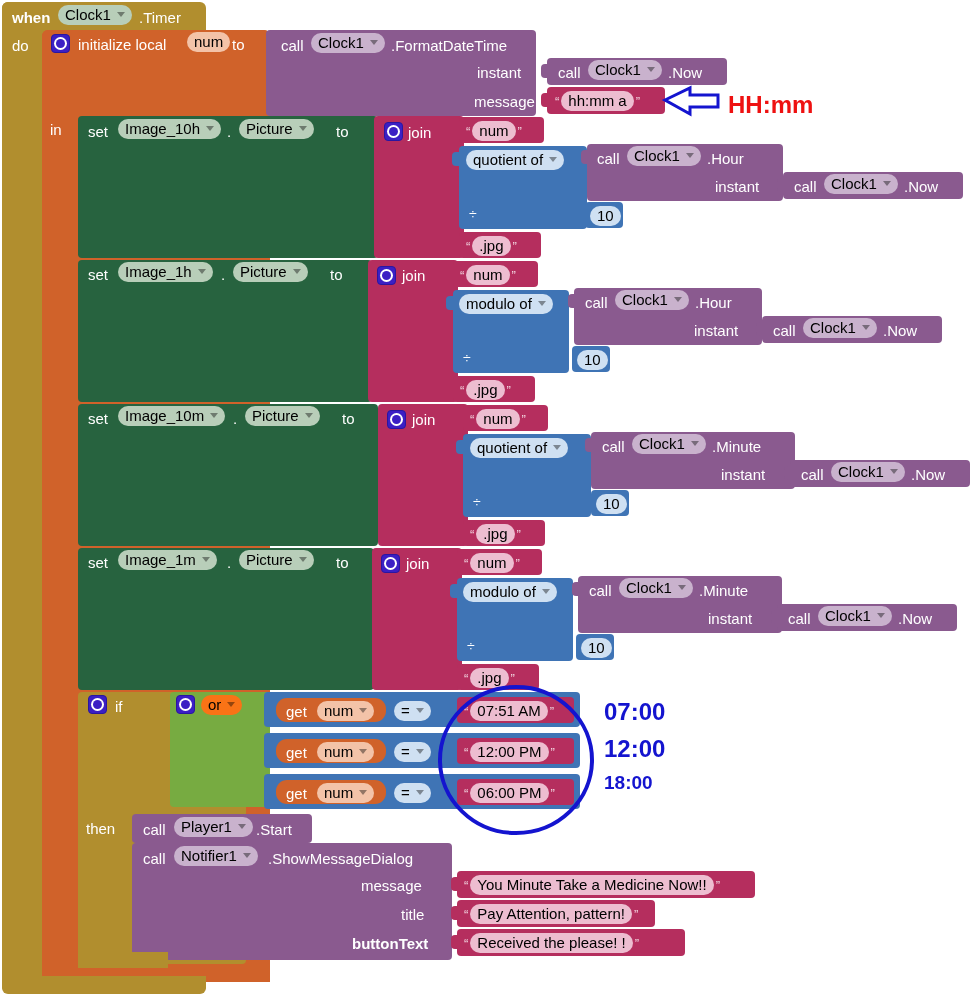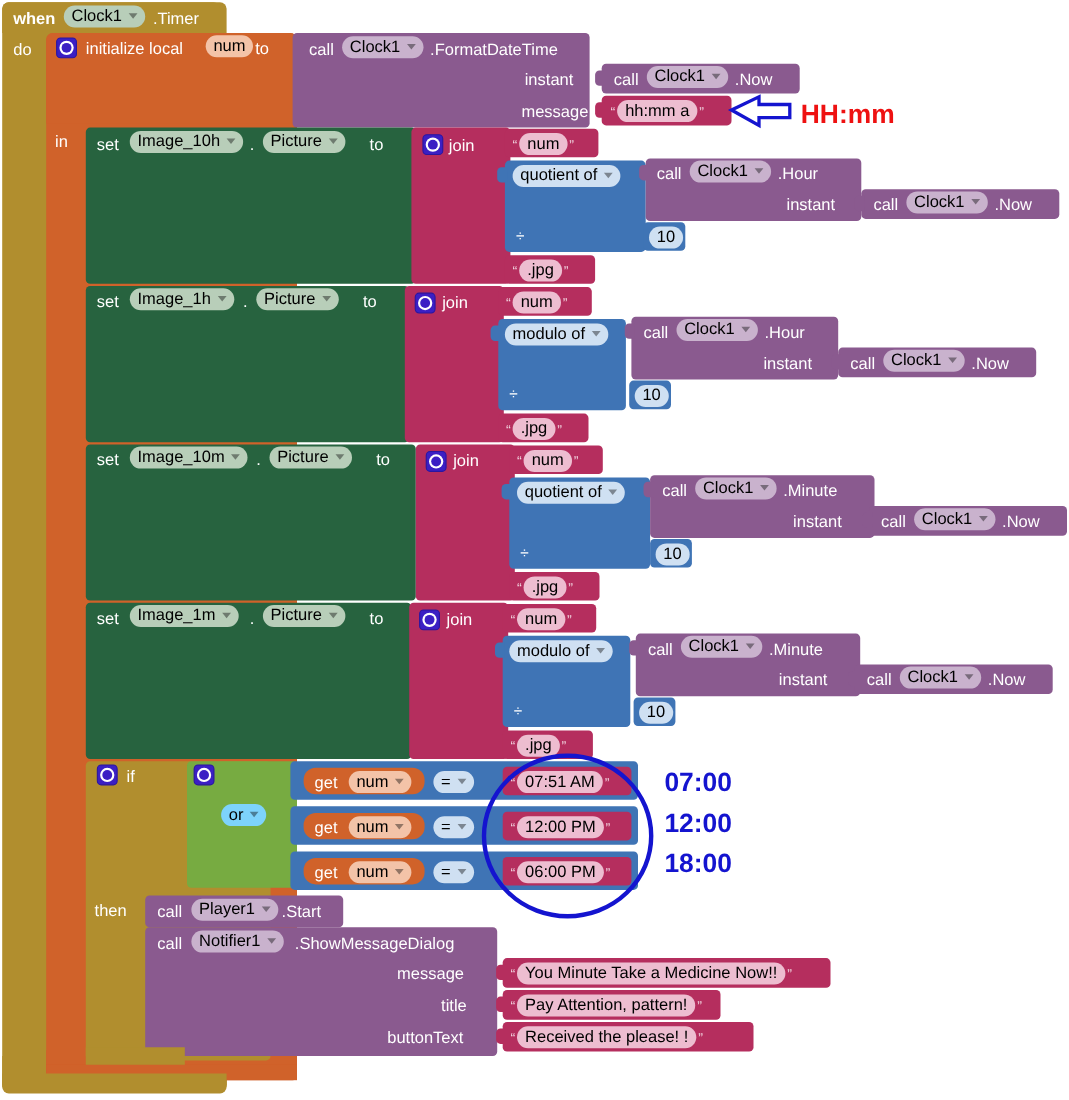--- a/index.html
+++ b/index.html
@@ -32,21 +32,21 @@
   .field{
     display:inline-flex;align-items:center;gap:5px;
     border-radius:10px;padding:2px 7px 3px 7px;
     font-size:15px;line-height:1;color:#000;white-space:nowrap;
   }
   .f-obj {background:#c9b2cd;}
   .f-set {background:#b8ceb9;}
   .f-math{background:#cfe0f2;}
   .f-txt {background:#edbdd0;}
   .f-var {background:#f3c3a8;}
-  .f-logic{background:#7dd3fc;margin-top:36px;}
+  .f-logic{background:#f97316;}
   .caret{
     width:0;height:0;border-left:4px solid transparent;border-right:4px solid transparent;
     border-top:5px solid rgba(0,0,0,.40);margin-left:1px;
   }
 
   
   .gear{
     width:17px;height:17px;border-radius:4px;background:#3b1fc4;
     display:inline-flex;align-items:center;justify-content:center;
     border:1px solid #2a16a0;
@@ -650,21 +650,21 @@
     <span class="lbl">title</span>
   </div>
   <div class="abs c-text" style="left:457px;top:900px;width:198px;height:27px;border-radius:4px;"></div>
   <div class="abs c-text" style="left:451px;top:906px;width:9px;height:14px;border-radius:4px 0 0 4px;"></div>
   <div class="abs" style="left:462px;top:904px;display:flex;align-items:center;">
     <span class="q">“</span>
     <span class="field f-txt">Pay Attention, pattern!</span>
     <span class="q">”</span>
   </div>
 
-  <div class="abs" style="left:352px;top:935px;">
+  <div class="abs" style="left:352px;top:935px;font-weight:bold;">
     <span class="lbl">buttonText</span>
   </div>
   <div class="abs c-text" style="left:457px;top:929px;width:228px;height:27px;border-radius:4px;"></div>
   <div class="abs c-text" style="left:451px;top:935px;width:9px;height:14px;border-radius:4px 0 0 4px;"></div>
   <div class="abs" style="left:462px;top:933px;display:flex;align-items:center;">
     <span class="q">“</span>
     <span class="field f-txt">Received the please! !</span>
     <span class="q">”</span>
   </div>
 
@@ -678,15 +678,15 @@
       <polygon points="665,100 690,88 690,95 718,95 718,107 690,107 690,114" fill="#ffffff" stroke="#1414cf" stroke-width="3" stroke-linejoin="miter"></polygon>
     </g>
 
     <ellipse cx="516" cy="760" rx="76" ry="73" fill="none" stroke="#1414cf" stroke-width="4"></ellipse>
   </svg>
 
   <div class="ann-text" style="left:728px;top:91px;font-size:24px;color:#ee1111;">HH:mm</div>
 
   <div class="ann-text" style="left:604px;top:698px;font-size:24px;color:#1414cf;">07:00</div>
   <div class="ann-text" style="left:604px;top:735px;font-size:24px;color:#1414cf;">12:00</div>
-  <div class="ann-text" style="left:604px;top:772px;font-size:24px;color:#1414cf;">18:00</div>
+  <div class="ann-text" style="left:604px;top:772px;font-size:19px;color:#1414cf;">18:00</div>
 
 </div>
 
 </body></html>

